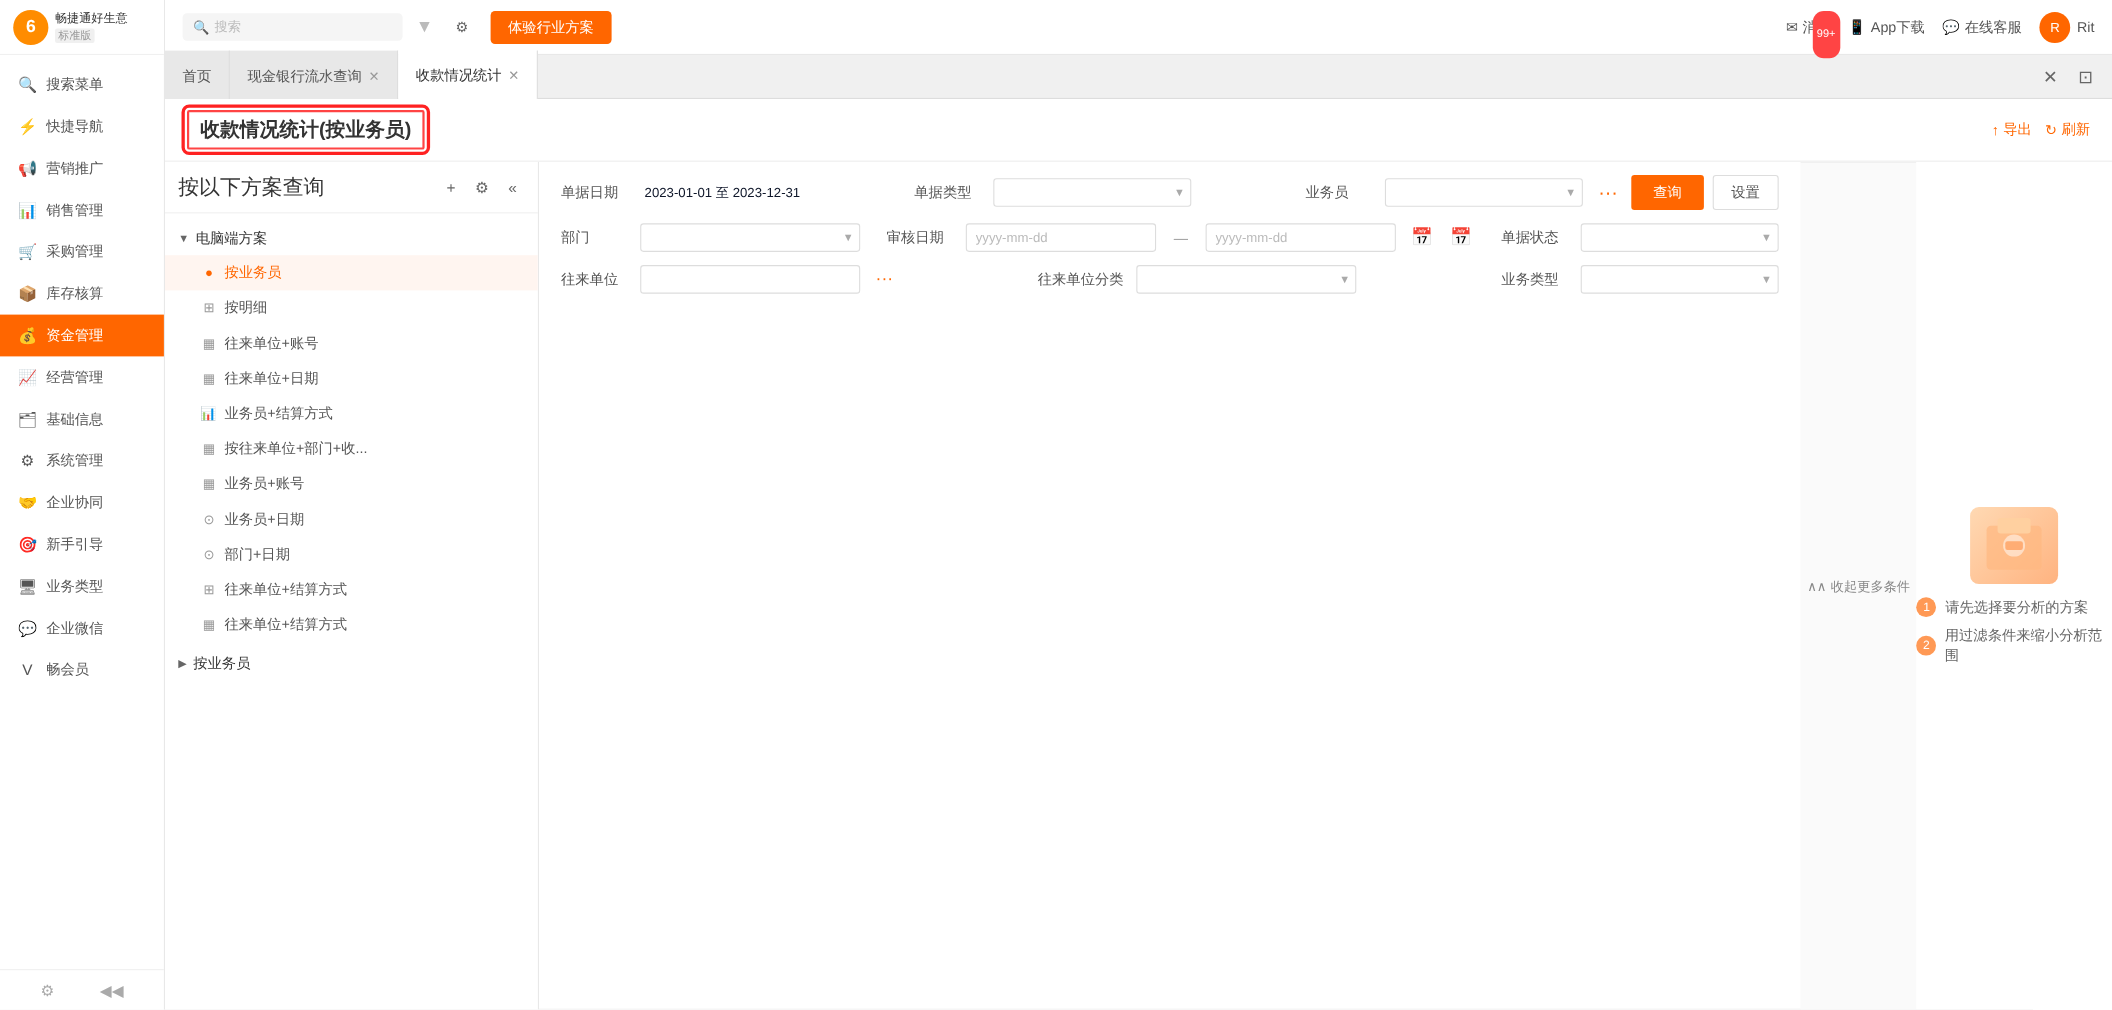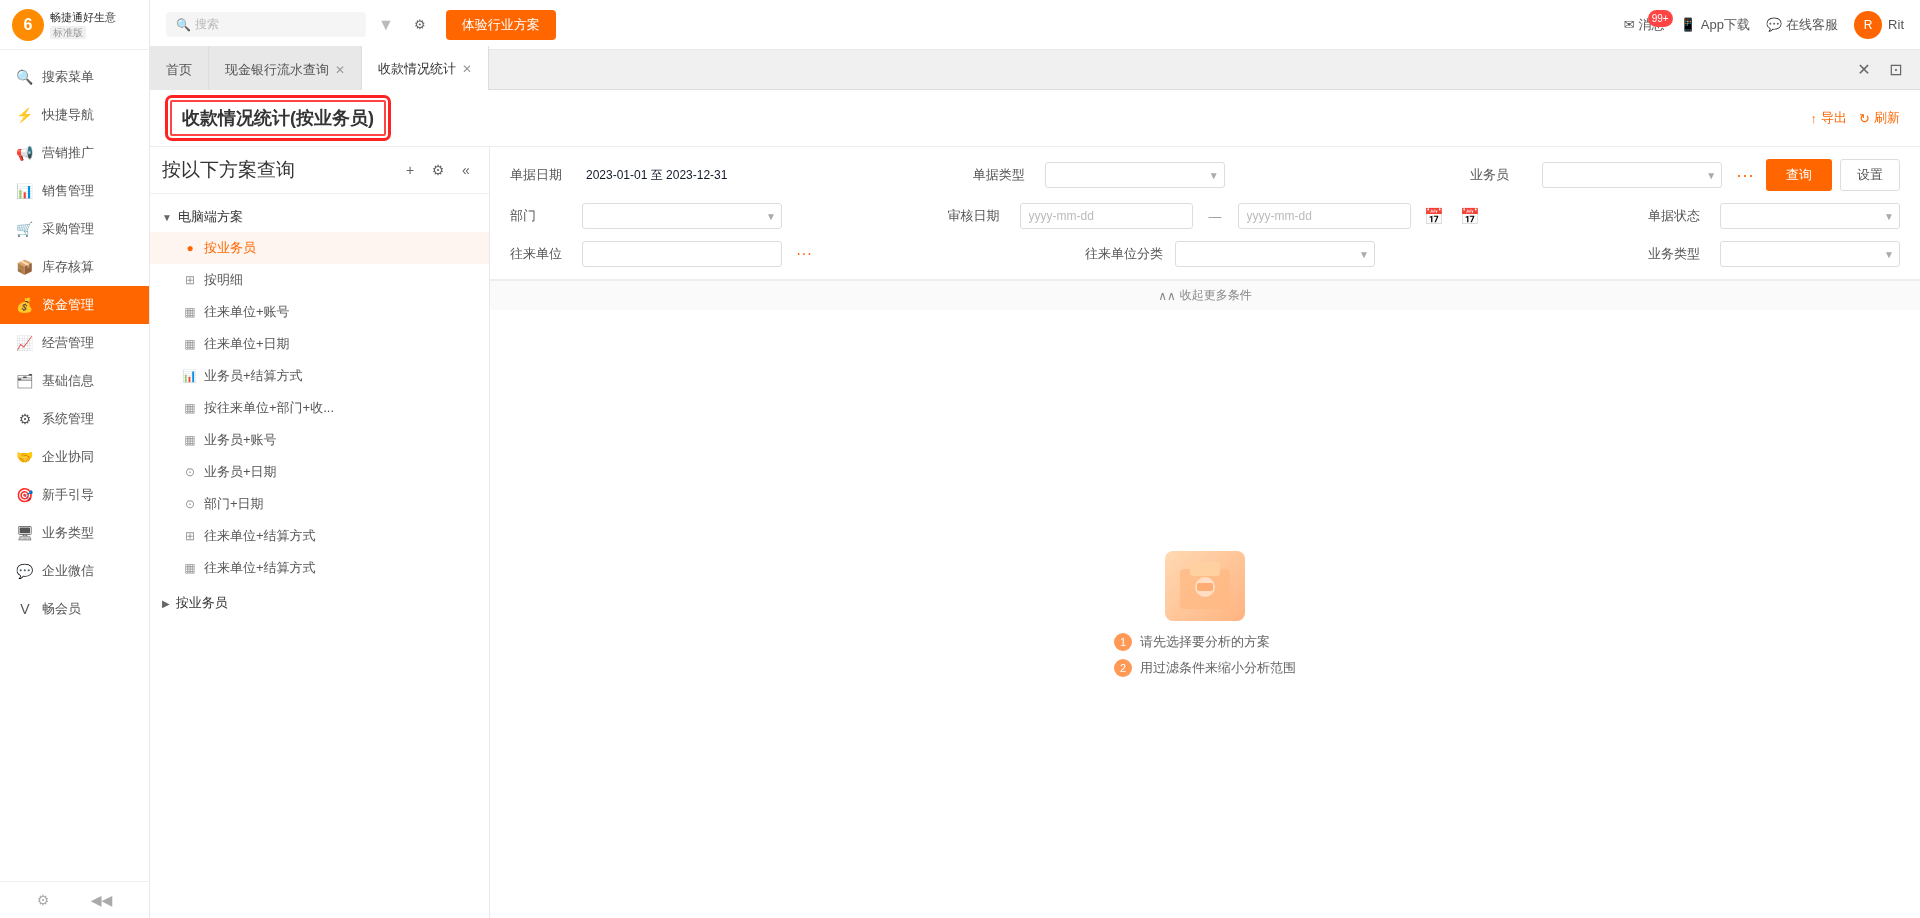--- a/index.html
+++ b/index.html
@@ -21,21 +21,21 @@
     
     .main { flex: 1; display: flex; flex-direction: column; height: 100%; }
 
     
     .topbar { height: 50px; background: #fff; border-bottom: 1px solid #e8e8e8; display: flex; align-items: center; padding: 0 16px; gap: 12px; }
     .topbar-search { flex: 0 0 200px; background: #f5f5f5; border-radius: 4px; padding: 4px 10px; display: flex; align-items: center; color: #bbb; font-size: 12px; cursor: pointer; }
     .topbar-settings { width: 28px; height: 28px; display: flex; align-items: center; justify-content: center; cursor: pointer; color: #666; }
     .topbar-demo-btn { background: #ff6600; color: #fff; border: none; padding: 6px 16px; border-radius: 4px; cursor: pointer; font-size: 13px; }
     .topbar-right { margin-left: auto; display: flex; align-items: center; gap: 16px; }
     .topbar-msg { display: flex; align-items: center; gap: 4px; cursor: pointer; color: #555; font-size: 13px; position: relative; }
-    .badge { background: #ff4444; color: #fff; border-radius: 10px; font-size: 10px; padding: 3px 4px; position: absolute; top: -6px; right: -8px; }
+    .badge { background: #ff4444; color: #fff; border-radius: 10px; font-size: 10px; padding: 16px 4px; position: absolute; top: -6px; right: -8px; }
     .topbar-app { display: flex; align-items: center; gap: 4px; cursor: pointer; color: #555; font-size: 13px; }
     .topbar-service { display: flex; align-items: center; gap: 4px; cursor: pointer; color: #555; font-size: 13px; }
     .user-avatar { width: 28px; height: 28px; background: #ff6600; border-radius: 50%; color: white; display: flex; align-items: center; justify-content: center; font-size: 12px; }
 
     
     .tabbar { height: 40px; background: #f0f0f0; display: flex; align-items: center; padding: 0 0; border-bottom: 1px solid #ddd; }
     .tab { height: 48px; padding: 0 16px; display: flex; align-items: center; gap: 6px; cursor: pointer; font-size: 13px; color: #555; background: #e8e8e8; border-right: 1px solid #ddd; }
     .tab.home { background: #e8e8e8; font-size: 13px; }
     .tab.active { background: #fff; color: #333; border-bottom: 2px solid #fff; }
     .tab-close { color: #999; font-size: 12px; cursor: pointer; }
@@ -65,21 +65,21 @@
     .tree-group { margin-bottom: 4px; }
     .tree-group-header { padding: 6px 12px; display: flex; align-items: center; gap: 6px; cursor: pointer; color: #333; font-size: 13px; }
     .tree-group-arrow { color: #666; font-size: 10px; }
     .tree-item { padding: 7px 12px 7px 32px; display: flex; align-items: center; gap: 6px; cursor: pointer; color: #555; font-size: 13px; }
     .tree-item.active { color: #ff6600; background: #fff5f0; }
     .tree-item-icon { width: 16px; height: 16px; display: flex; align-items: center; justify-content: center; font-size: 12px; }
     .tree-item-icon.orange { color: #ff6600; }
     .tree-item-icon.gray { color: #999; }
 
     
-    .right-panel { flex: 1; display: flex; flex-direction: column; overflow: hidden; }
+    .right-panel { flex: 1; display: flex; overflow: hidden; }
     .query-area { background: #fff; padding: 12px 20px; border-bottom: 1px solid #eee; }
     .query-row { display: flex; align-items: center; gap: 12px; margin-bottom: 12px; flex-wrap: wrap; }
     .query-row:last-child { margin-bottom: 0; }
     .query-label { color: #555; font-size: 13px; white-space: nowrap; min-width: 60px; }
     .query-date-group { display: flex; align-items: center; gap: 6px; flex-wrap: wrap; }
     .date-btn { padding: 4px 8px; border: 1px solid #ddd; border-radius: 3px; cursor: pointer; font-size: 12px; color: #555; background: #fff; }
     .date-btn.active { background: #ff6600; color: #fff; border-color: #ff6600; }
     .query-select { border: 1px solid #ddd; border-radius: 3px; padding: 5px 24px 5px 8px; font-size: 12px; color: #555; background: #fff; cursor: pointer; appearance: none; min-width: 180px; position: relative; }
     .select-wrapper { position: relative; display: inline-flex; align-items: center; }
     .select-wrapper::after { content: '▼'; position: absolute; right: 6px; font-size: 10px; color: #aaa; pointer-events: none; }

